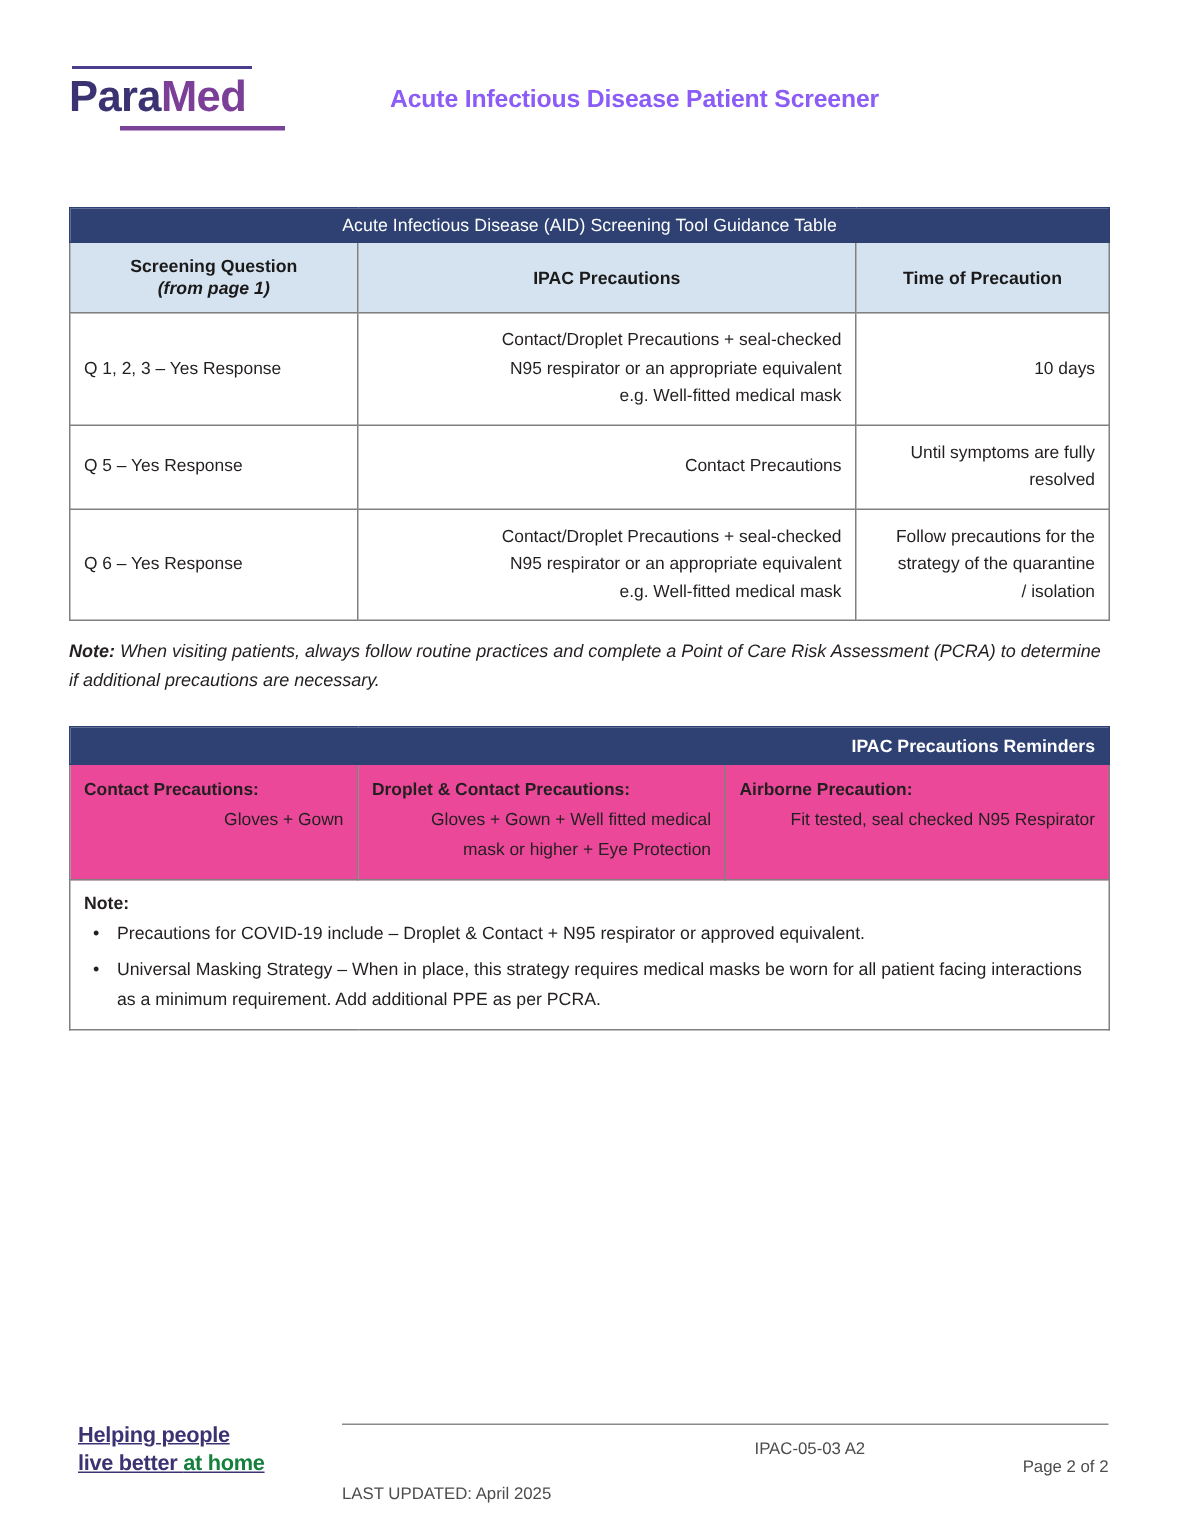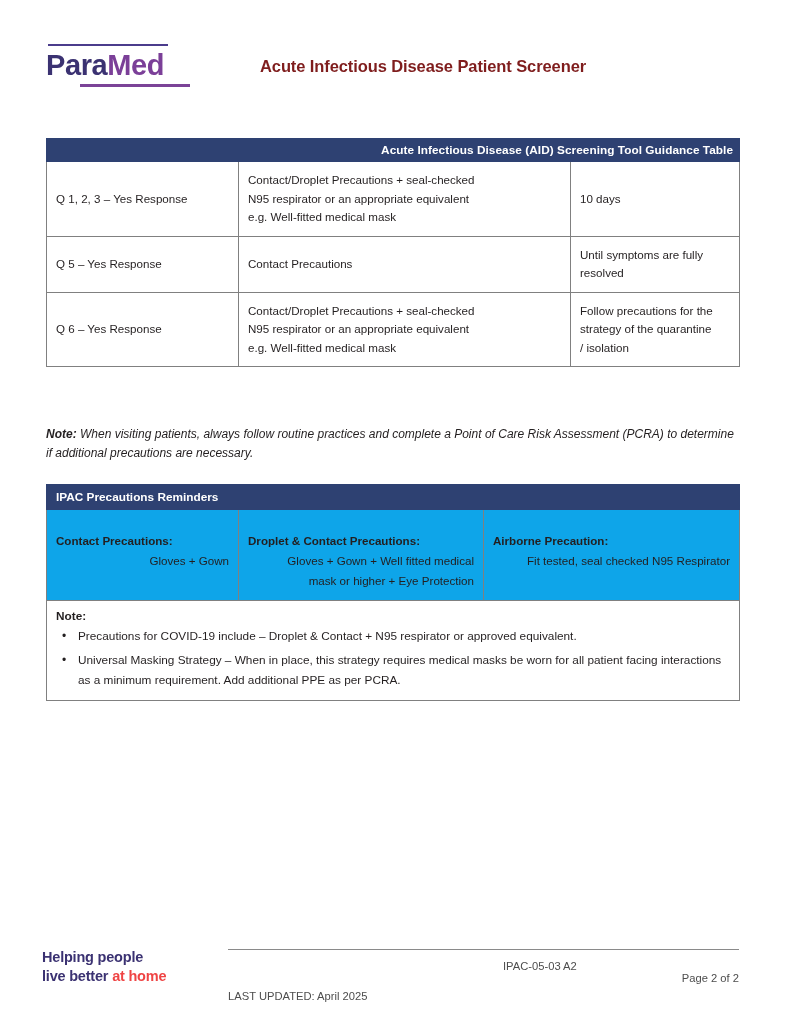--- a/index.html
+++ b/index.html
@@ -59,21 +59,21 @@
   }
   .logo-para { color: #3b3272; }
   .logo-med  { color: #7b3f98; }
 
   .doc-title {
     position: absolute;
     left: 260px;
     top: 57px;
     font-size: 16.5px;
     font-weight: bold;
-    color: #7f1d1d;
+    color: #8b5cf6;
     letter-spacing: -0.1px;
     white-space: nowrap;
   }
 
   
   .tbl {
     position: absolute;
     border-collapse: collapse;
     table-layout: fixed;
     font-size: 11.6px;
@@ -88,22 +88,22 @@
 
   
   #guidance-table {
     left: 46px;
     top: 138px;
     width: 693px;
   }
   #guidance-table .band {
     background: #2e4172;
     color: #ffffff;
-    font-weight: bold;
-    text-align: right;
+    font-weight: normal;
+    text-align: center;
     font-size: 11.8px;
     padding: 4px 6px;
     border-color: #2e4172;
     letter-spacing: 0.05px;
   }
   #guidance-table .subhead {
     background: #d5e2f0;
     color: #1a1a1a;
     font-weight: bold;
     text-align: center;
@@ -113,42 +113,42 @@
   }
   #guidance-table .subhead em {
     font-style: italic;
     font-weight: bold;
     display: block;
   }
   #guidance-table td.body {
     line-height: 18.5px;
     padding: 9px 9px;
   }
-  .cell-lines > span { display: block; }
+  .cell-lines > span { display: block; text-align: right; }
 
   
   #reminders-table {
     left: 46px;
     top: 484px;
     width: 693px;
   }
   #reminders-table .band {
     background: #2e4172;
     color: #ffffff;
     font-weight: bold;
-    text-align: left;
+    text-align: right;
     font-size: 11.8px;
     padding: 5px 9px;
     border-color: #2e4172;
   }
   #reminders-table td.precaution {
-    background: #0ea5e9;
+    background: #ec4899;
     vertical-align: top;
     line-height: 20px;
-    padding: 21px 9px 9px 9px;
+    padding: 7px 9px 9px 9px;
     margin-left: 28px;
   }
   #reminders-table td.precaution .hd {
     font-weight: bold;
     display: block;
   }
   #reminders-table td.precaution .ln { display: block; text-align: right; }
   #reminders-table td.notecell {
     background: #ffffff;
     vertical-align: top;
@@ -199,30 +199,31 @@
   
   .footer {
     position: absolute;
     left: 0;
     bottom: 0;
     width: 791px;
     height: 90px;
   }
   .tagline {
     position: absolute;
-    left: 42px;
+    left: 52px;
     top: 14px;
     font-size: 14.5px;
     font-weight: bold;
     line-height: 18.5px;
     letter-spacing: -0.2px;
     color: #3b3272;
     white-space: nowrap;
-  }
-  .tagline .accent { color: #ef4444; }
+    text-decoration: underline;
+  }
+  .tagline .accent { color: #15803d; }
   .footer-rule {
     position: absolute;
     left: 228px;
     top: 15px;
     width: 511px;
     height: 1px;
     background: #8a8a8a;
   }
   .footer-meta {
     position: absolute;
@@ -256,20 +257,25 @@
 
 <table class="tbl" id="guidance-table">
   <colgroup>
     <col style="width:192px">
     <col style="width:332px">
     <col style="width:169px">
   </colgroup>
   <tbody>
     <tr>
       <td class="band" colspan="3">Acute Infectious Disease (AID) Screening Tool Guidance Table</td>
+    </tr>
+    <tr>
+      <td class="subhead"><span>Screening Question</span><em>(from page 1)</em></td>
+      <td class="subhead">IPAC Precautions</td>
+      <td class="subhead">Time of Precaution</td>
     </tr>
 
     <tr>
       <td class="body">Q 1, 2, 3 – Yes Response</td>
       <td class="body cell-lines">
         <span>Contact/Droplet Precautions + seal-checked</span>
         <span>N95 respirator or an appropriate equivalent</span>
         <span>e.g. Well-fitted medical mask</span>
       </td>
       <td class="body cell-lines">

